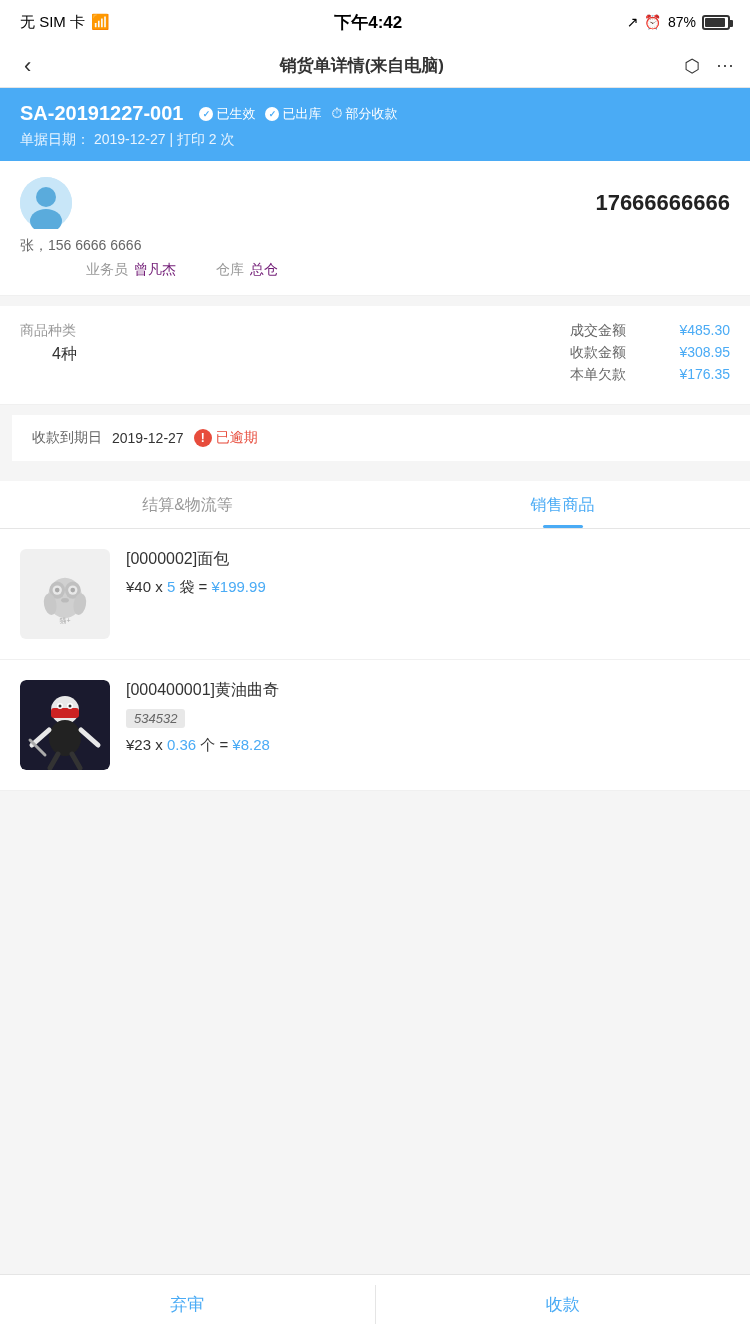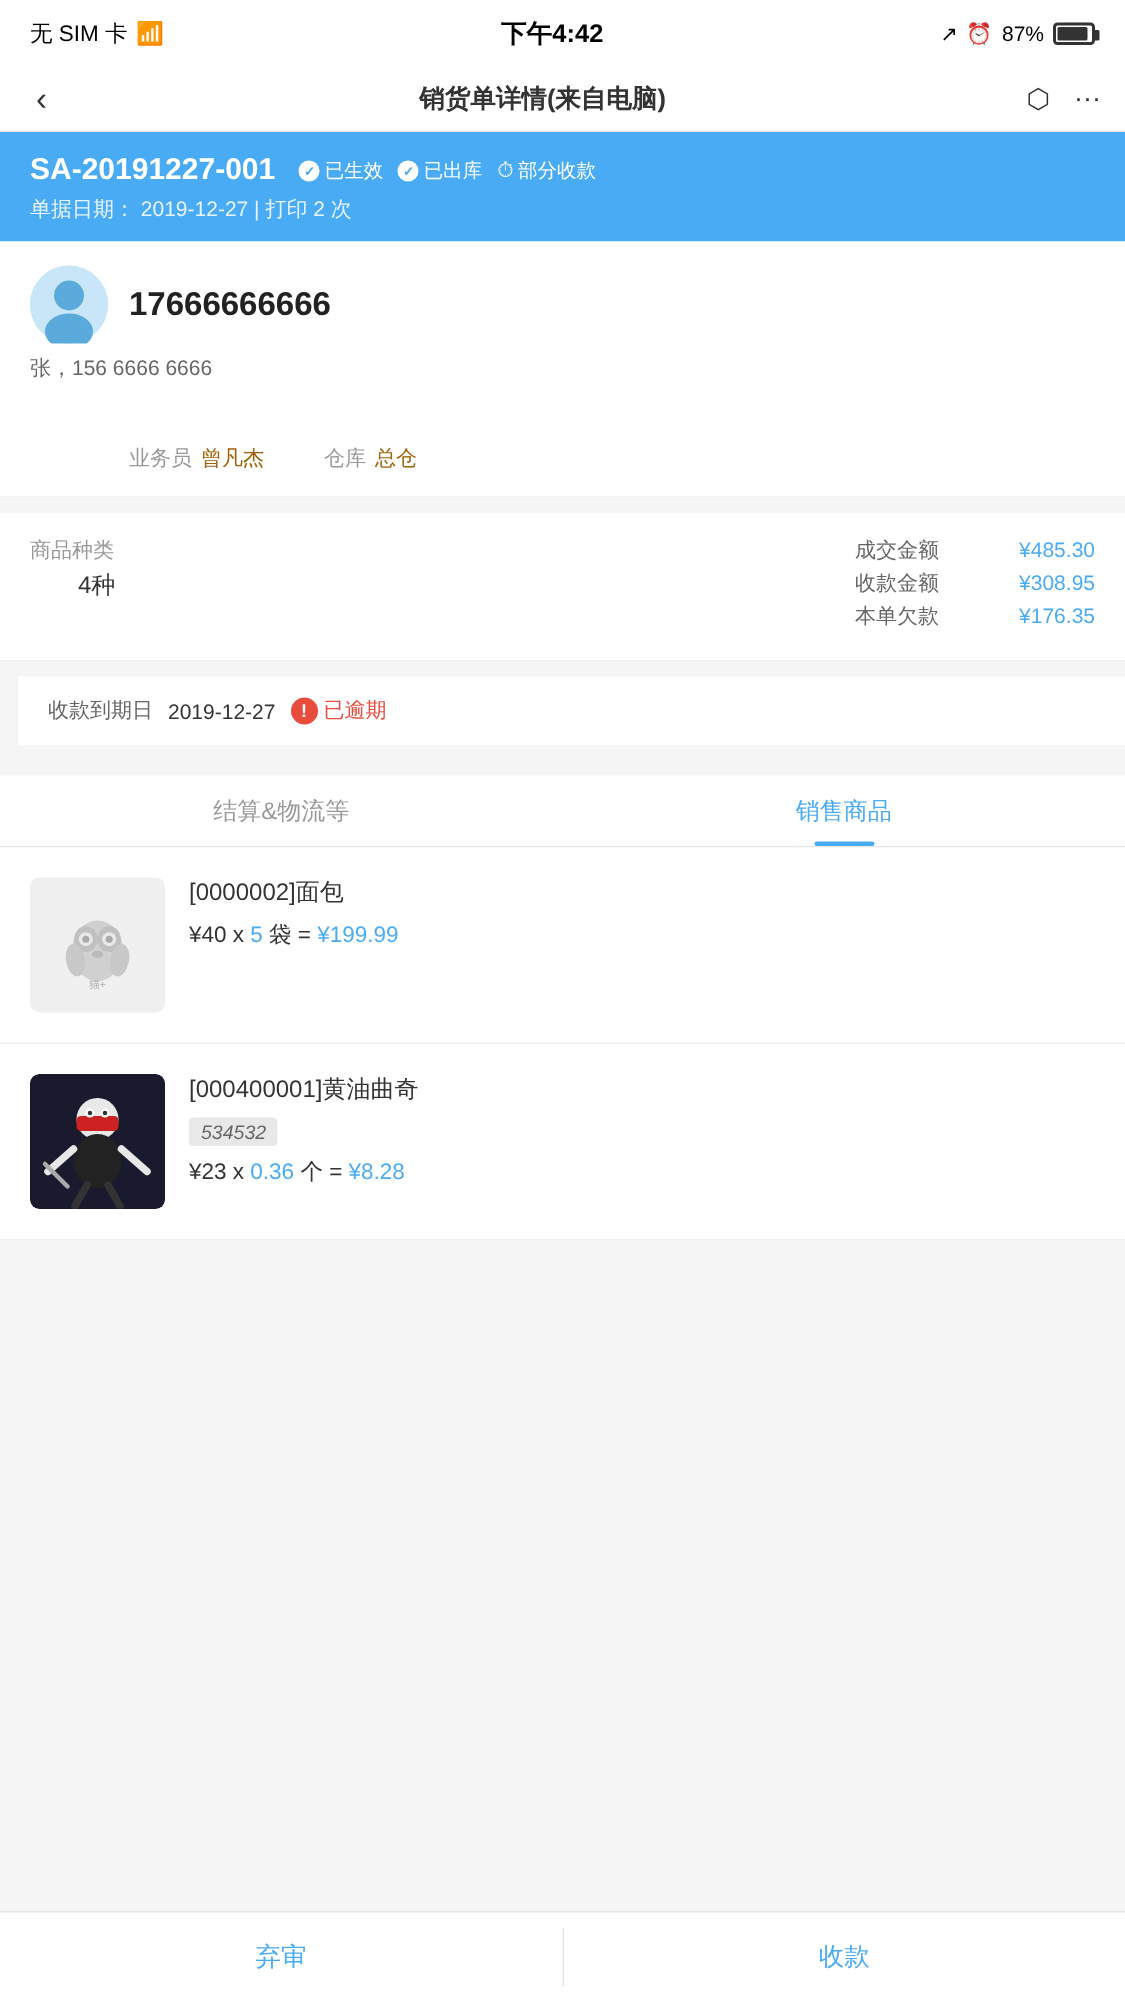--- a/index.html
+++ b/index.html
@@ -134,20 +134,21 @@
     .customer-section {
       background: #fff;
       padding: 16px 20px;
       margin-bottom: 0;
     }
     .customer-row {
       display: flex;
       align-items: center;
       gap: 14px;
       margin-bottom: 8px;
+      justify-content: space-between;
     }
     .avatar {
       width: 52px; height: 52px;
       border-radius: 50%;
       background: #c8e6f8;
       display: flex; align-items: center; justify-content: center;
       font-size: 26px;
       color: #5aabdc;
       flex-shrink: 0;
     }
@@ -161,23 +162,23 @@
       color: #666;
       margin-bottom: 6px;
     }
     .customer-meta {
       display: flex;
       gap: 40px;
       font-size: 14px;
       color: #666;
       margin-left: 66px;
     }
-    .meta-item { display: flex; gap: 6px; margin-top: 36px; }
+    .meta-item { display: flex; gap: 6px; }
     .meta-label { color: #999; }
-    .meta-value { color: #a16207; }
+    .meta-value { color: #701a75; }
 
     
     .divider {
       height: 1px;
       background: #f0f0f0;
       margin: 0;
     }
     .section-divider {
       height: 10px;
       background: #f5f5f5;

